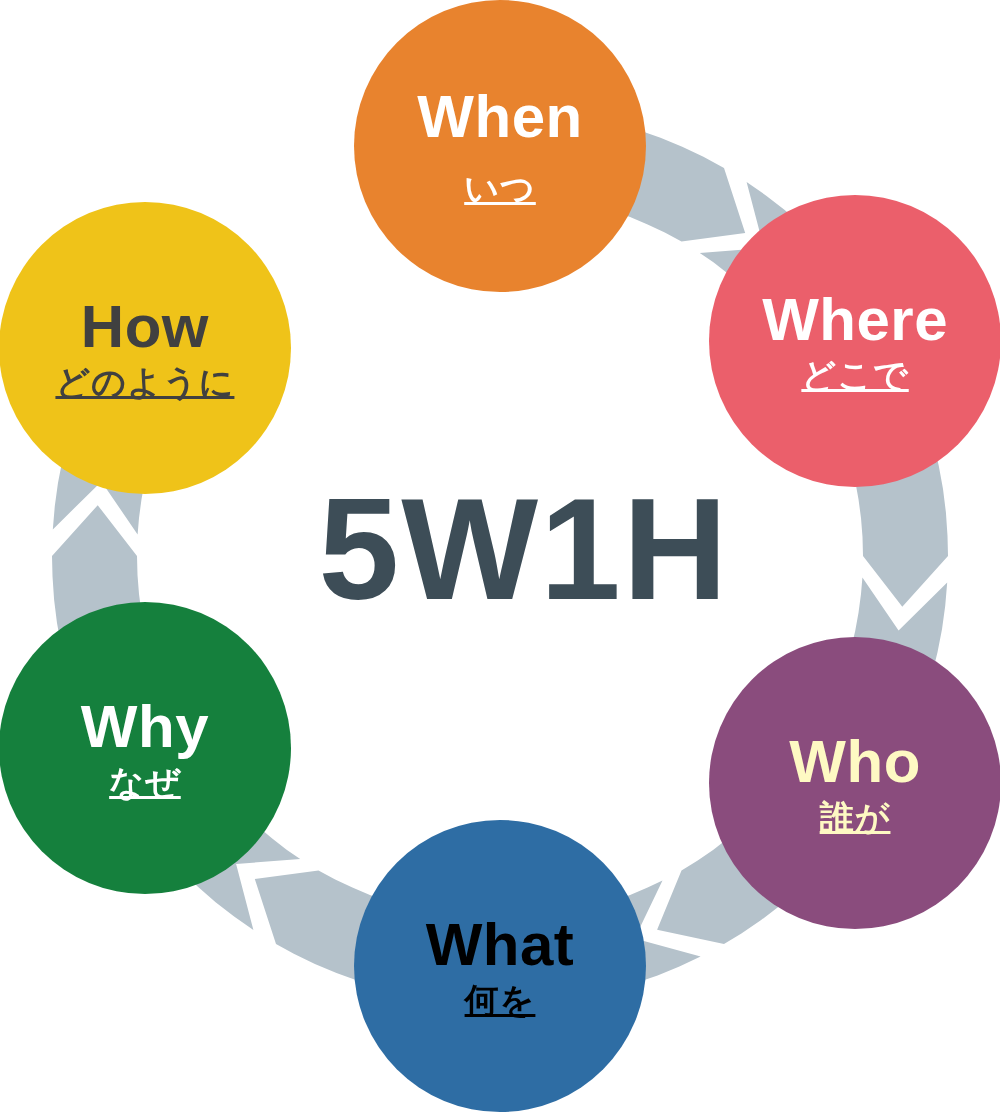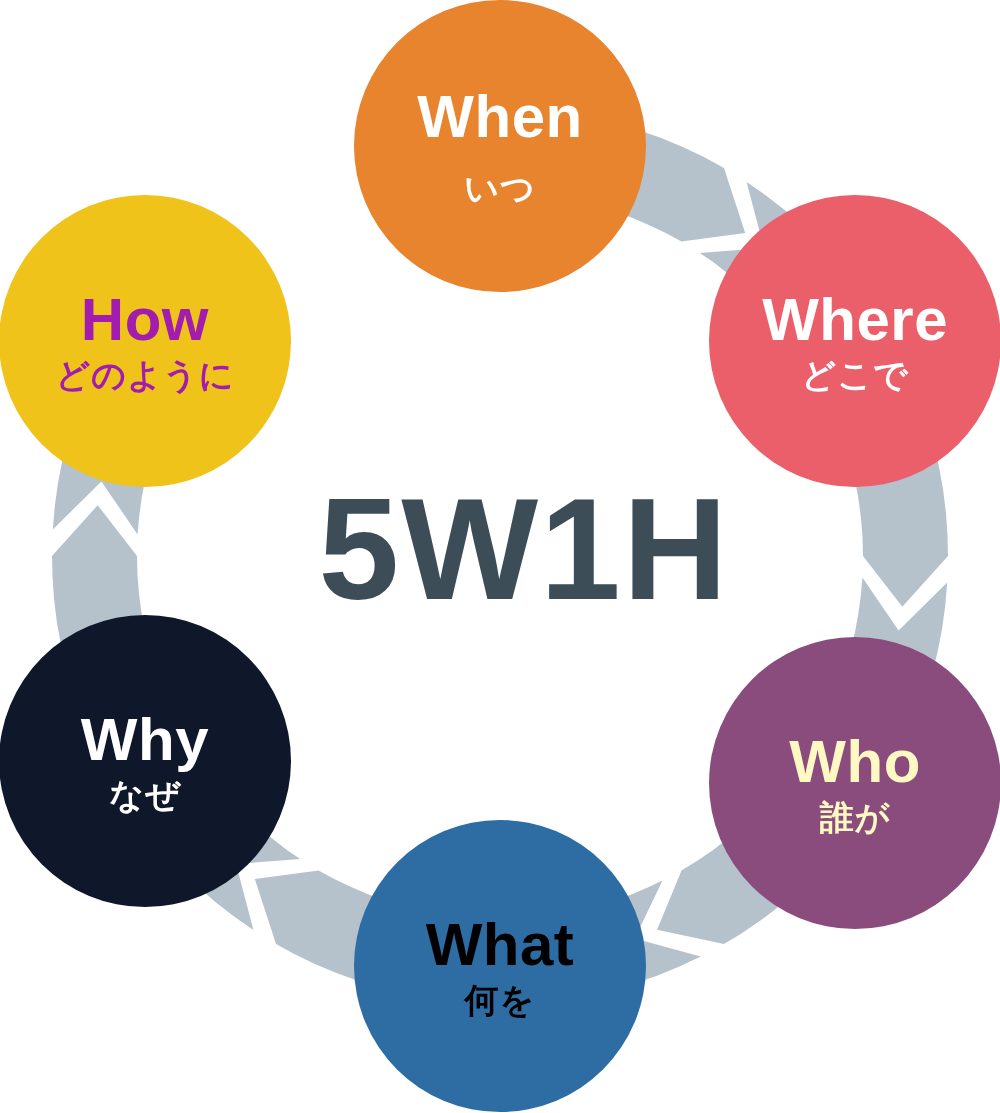--- a/index.html
+++ b/index.html
@@ -39,20 +39,21 @@
     font-weight: bold;
     line-height: 1.0;
     letter-spacing: 0.5px;
   }
   .node .sublabel {
     font-size: 34px;
     font-weight: bold;
     line-height: 1.0;
     margin-top: 8px;
     letter-spacing: 1px;
+    text-decoration: underline;
   }
 
   .center-label {
     position: absolute;
     left: 500px;
     top: 556px;
     transform: translate(-50%, -54%);
     font-size: 145px;
     font-weight: bold;
     letter-spacing: 2px;
@@ -82,25 +83,25 @@
   <div class="node" style="left: 709.07px; top: 637px; background: rgb(138, 76, 125); color: #fef9c3;">
     <div class="label">Who</div>
     <div class="sublabel">誰が</div>
   </div>
 
   <div class="node" style="left: 354px; top: 820px; background: rgb(46, 109, 164); color: #000000;">
     <div class="label">What</div>
     <div class="sublabel">何を</div>
   </div>
 
-  <div class="node" style="left: -1.07042px; top: 615px; background: #0f172a; color: rgb(255, 255, 255);">
+  <div class="node" style="left: -1.07042px; top: 602px; background: #15803d; color: rgb(255, 255, 255);">
     <div class="label">Why</div>
     <div class="sublabel">なぜ</div>
   </div>
 
-  <div class="node" style="left: -1.07042px; top: 195px; background: rgb(239, 195, 25); color: #a21caf;">
+  <div class="node" style="left: -1.07042px; top: 202px; background: rgb(239, 195, 25); color: #404040;">
     <div class="label">How</div>
     <div class="sublabel">どのように</div>
   </div>
 
   <div class="center-label" style="color: rgb(61, 77, 87); margin-left: 24px;">5W1H</div>
 
 </div>
 
 </body></html>

